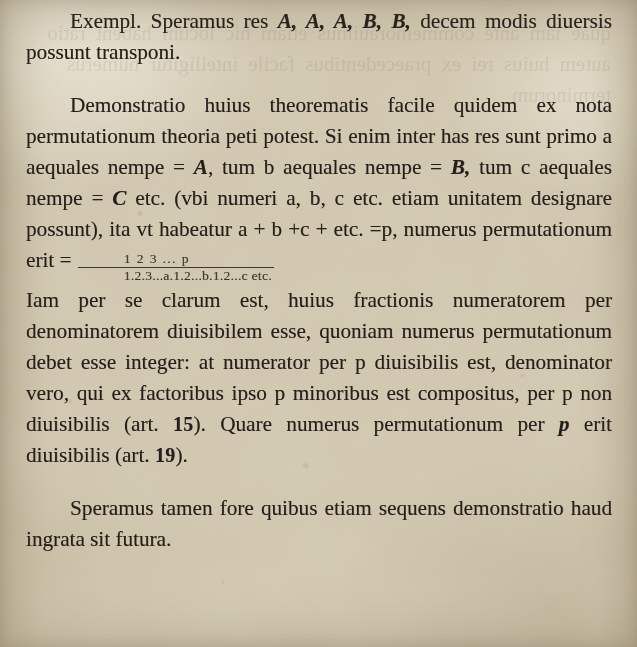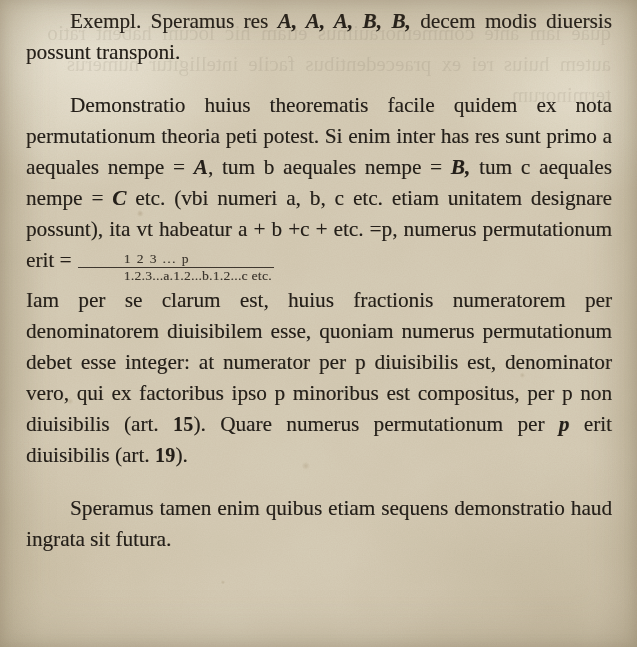--- a/index.html
+++ b/index.html
@@ -177,19 +177,19 @@
       <span>Demonstratio huius theorematis facile quidem ex nota permutationum theoria peti potest. Si enim inter has res sunt primo </span><span class="it">a</span><span> aequales nempe </span><span>= </span><span class="itb">A</span><span>, tum </span><span class="it">b</span><span> aequales nempe = </span><span class="itb">B,</span><span> tum </span><span class="it">c</span><span> aequales nempe = </span><span class="itb">C</span><span> etc. (vbi numeri </span><span class="it">a, b, c</span><span> etc. etiam unitatem designare possunt), ita vt habeatur </span><span class="it">a</span><span> + </span><span class="it">b</span><span> +</span><span class="it">c</span><span> + etc. =</span><span class="it">p</span><span>, numerus permutationum erit = </span><span class="frac fade"><span class="fnum">1 2 3 ... p</span><span class="fbar"></span><span class="fden">1.2.3...a.1.2...b.1.2...c etc.</span></span>
     </p>
 
     <p class="para">
       <span>Iam per se clarum est, huius fractionis numeratorem per denominatorem diuisibilem esse, quoniam numerus permutationum debet esse integer: at numerator per </span><span class="it">p</span><span> diuisibilis est, denominator vero, qui ex factoribus ipso </span><span class="it">p</span><span> minoribus est compositus, per </span><span class="it">p</span><span> non diuisibilis (art. </span><span class="num osf">15</span><span>). Quare numerus permutationum per </span><span class="itb">p</span><span> erit diuisibilis (art. </span><span class="num osf">19</span><span>).</span>
     </p>
 
     <div class="gap"></div>
 
     <p class="para indent">
-      <span>Speramus tamen enim quibus etiam sequens demonstratio haud ingrata sit futura.</span>
+      <span>Speramus tamen fore quibus etiam sequens demonstratio haud ingrata sit futura.</span>
     </p>
 
   </div>
 
   <div id="vignette"></div>
 </div>
 
 </body></html>

